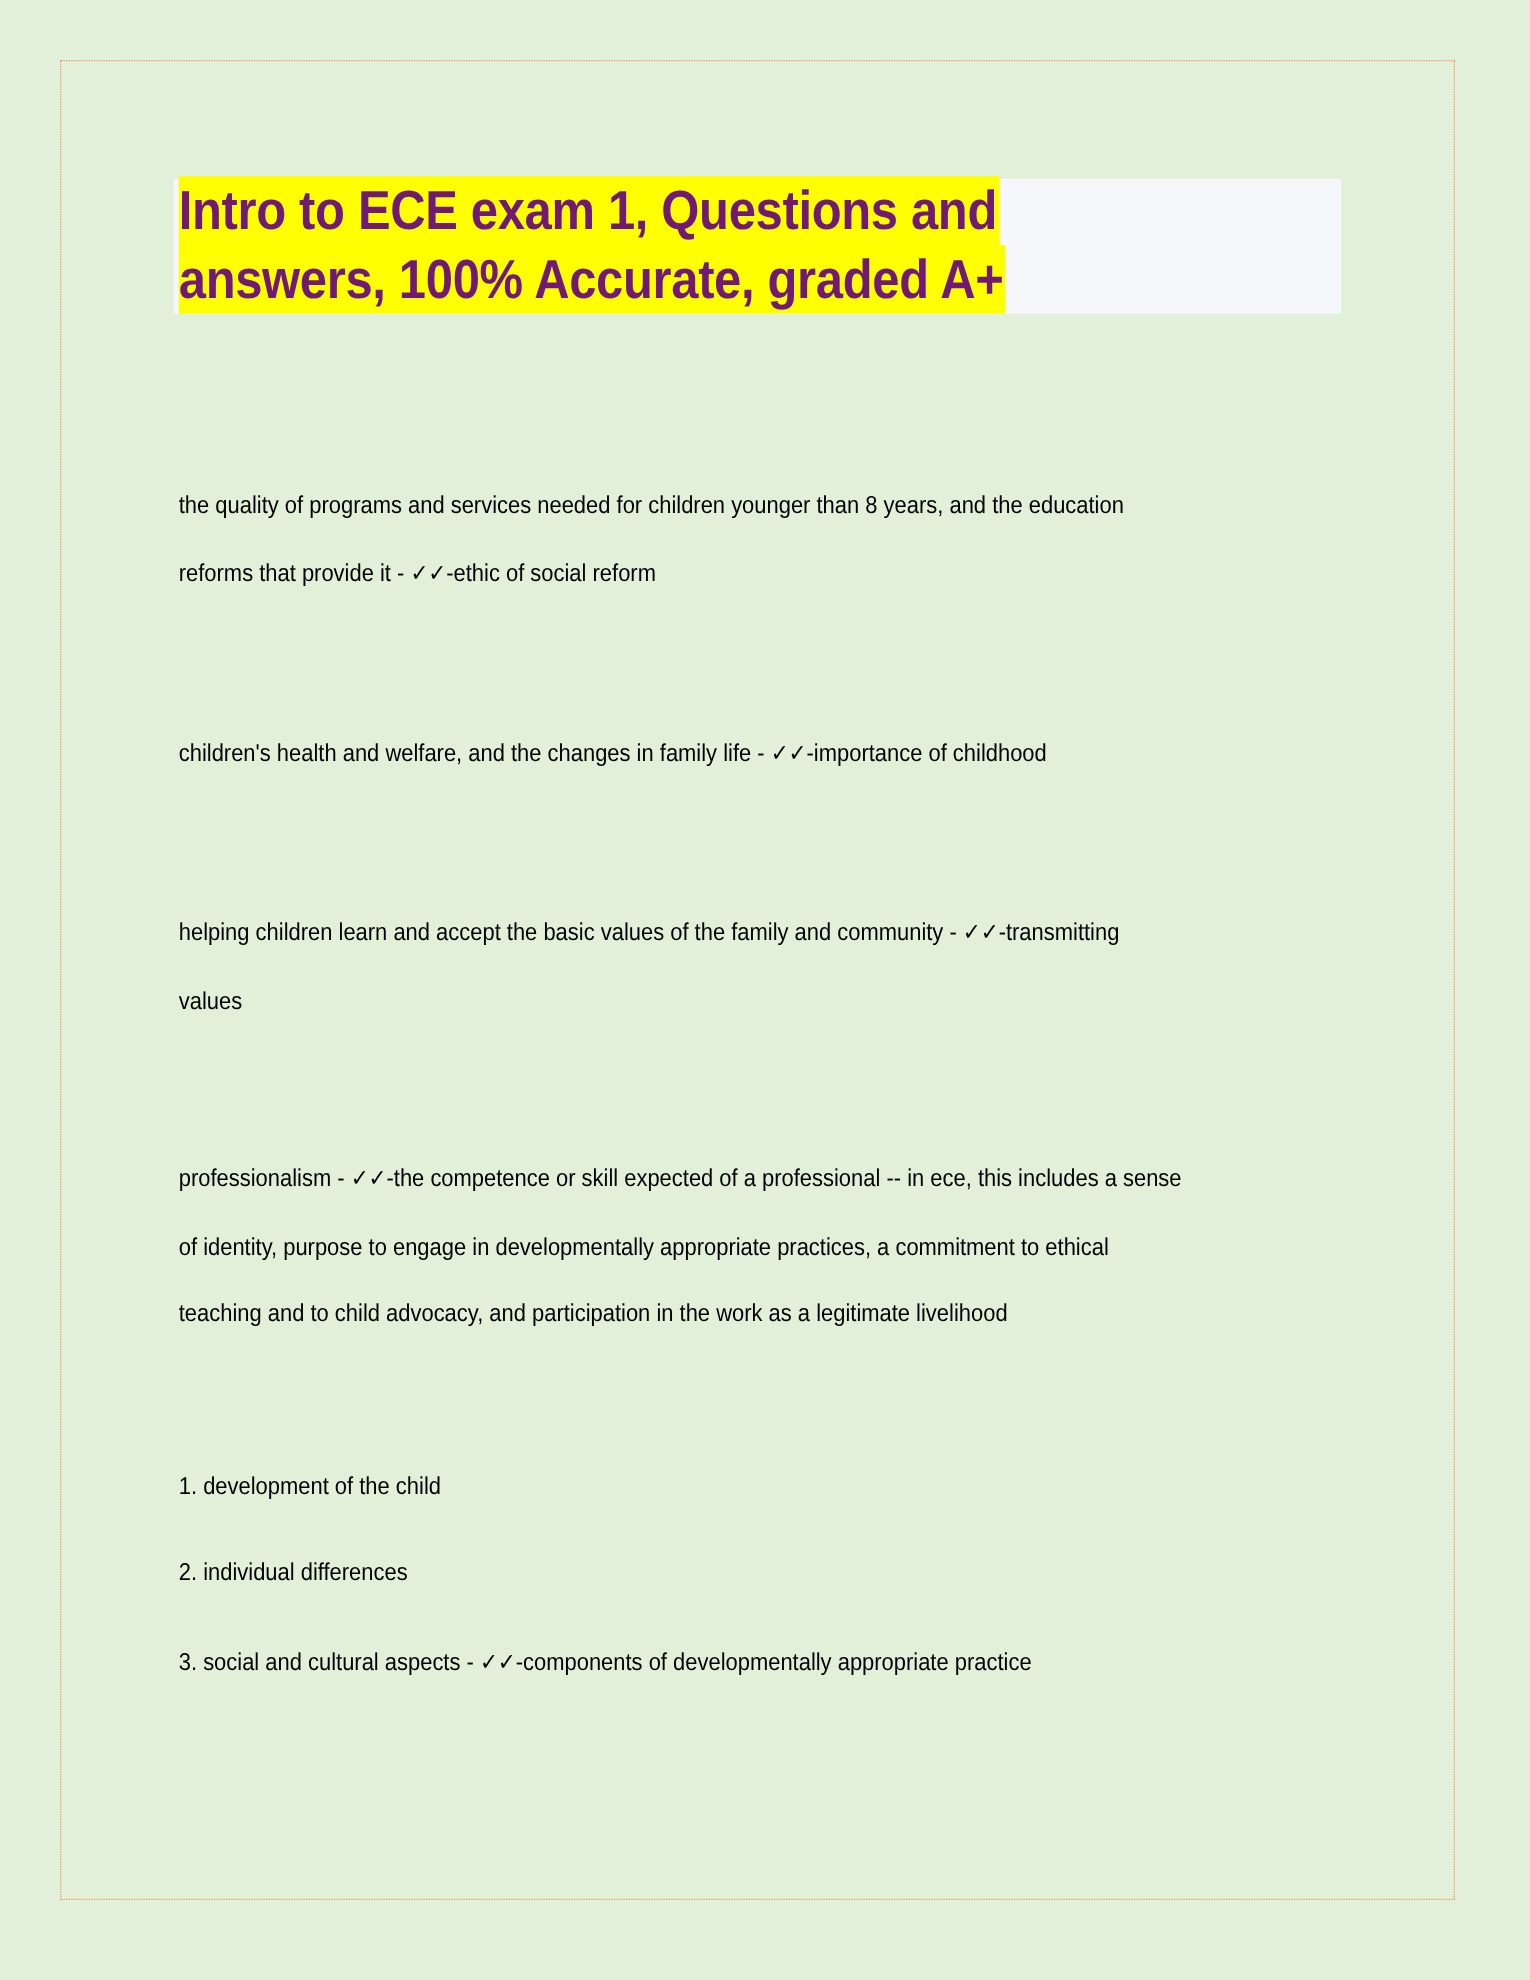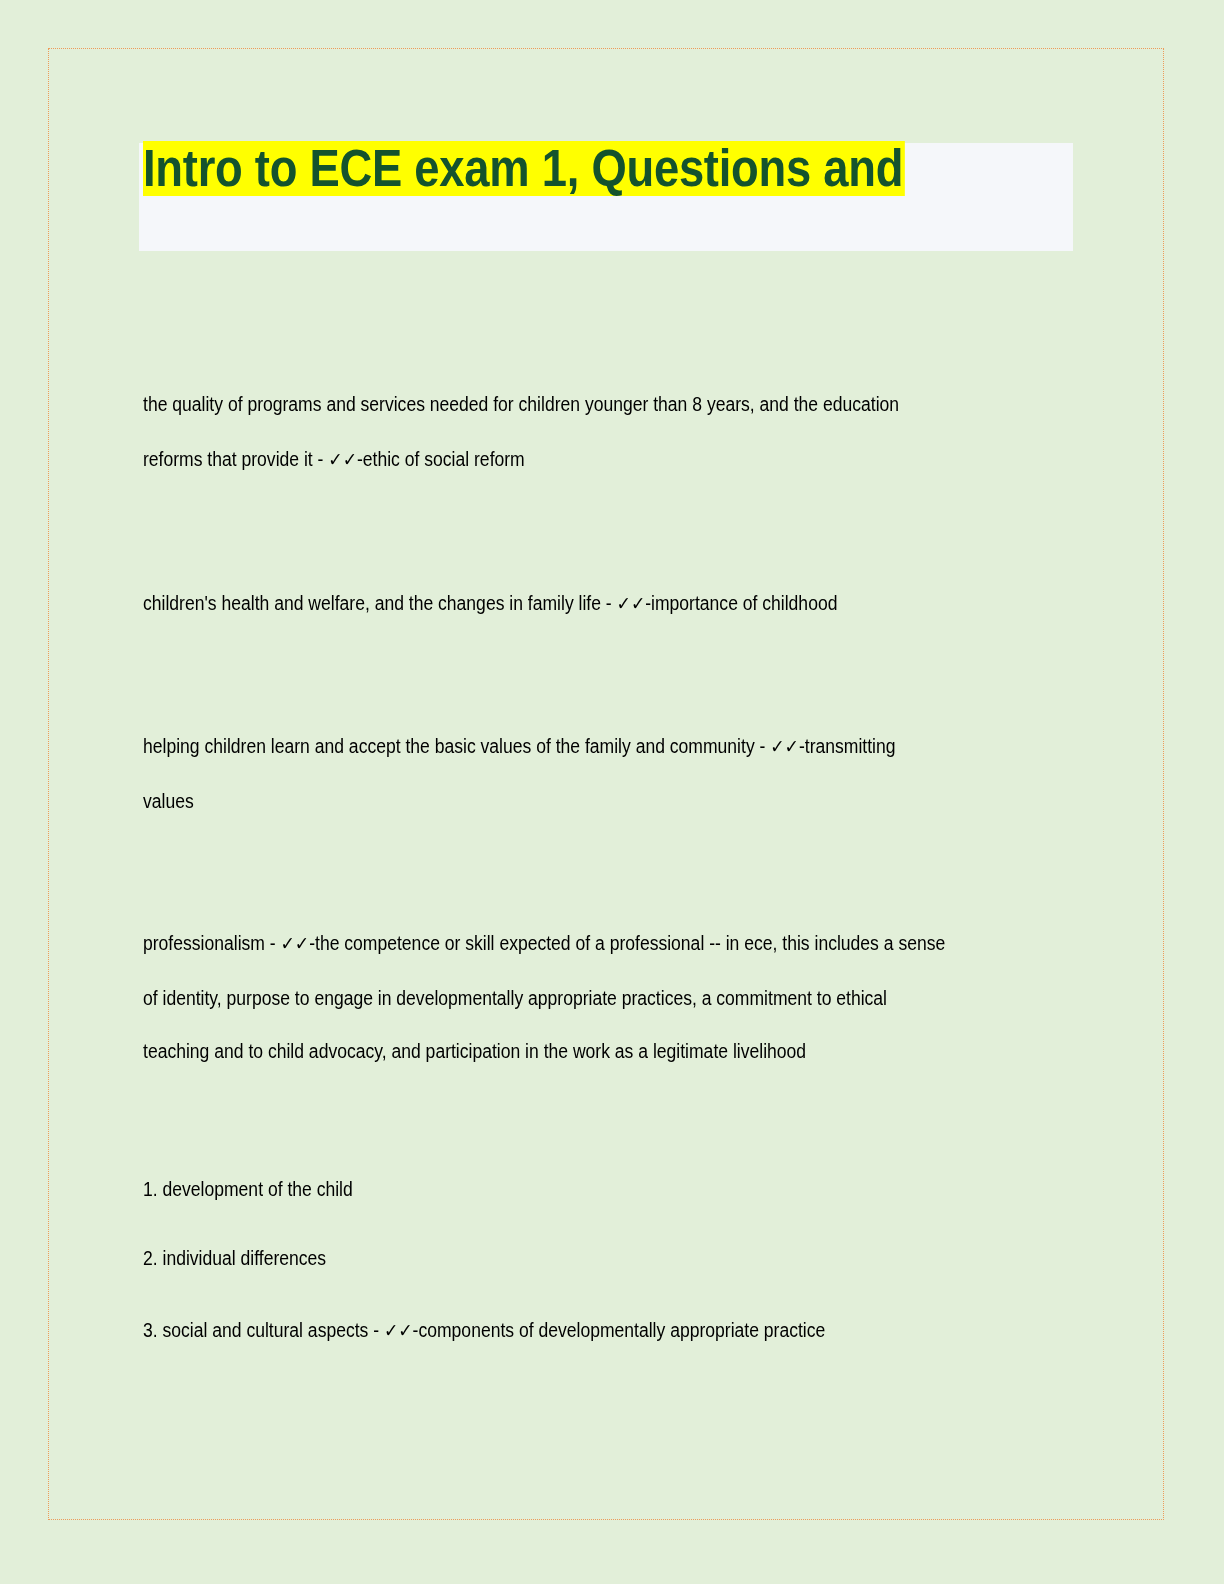--- a/index.html
+++ b/index.html
@@ -31,23 +31,23 @@
       height: 108px;
       background: #f5f7fa;
     }
     .title {
       position: absolute;
       left: 143px;
       top: 141px;
       margin: 0;
       font-family: "Liberation Sans", sans-serif;
       font-weight: bold;
-      font-size: 51px;
+      font-size: 44px;
       line-height: 55px;
-      color: #14532d;
+      color: #701a75;
       letter-spacing: -0.3px;
     }
     .title .line {
       display: inline-block;
       background: #ffff00;
       padding-right: 2px;
       transform-origin: left center;
       transform: scaleX(0.89);
       white-space: nowrap;
     }
@@ -75,20 +75,21 @@
   </style>
 </head>
 <body>
 
 <div class="page-border"></div>
 
 <div class="title-box"></div>
 
 <h1 class="title">
   <span class="line-wrap"><span class="line">Intro to ECE exam 1, Questions and</span></span>
+  <span class="line-wrap"><span class="line">answers, 100% Accurate, graded A+</span></span>
 </h1>
 
 <p class="body-text" style="top:392px;">
   <span>the quality of programs and services needed for children younger than 8 years, and the education</span>
 </p>
 <p class="body-text" style="top:447px;">
   <span>reforms that provide it - </span><span class="check">✓✓</span><span>-ethic of social reform</span>
 </p>
 
 <p class="body-text" style="top:591px;">

